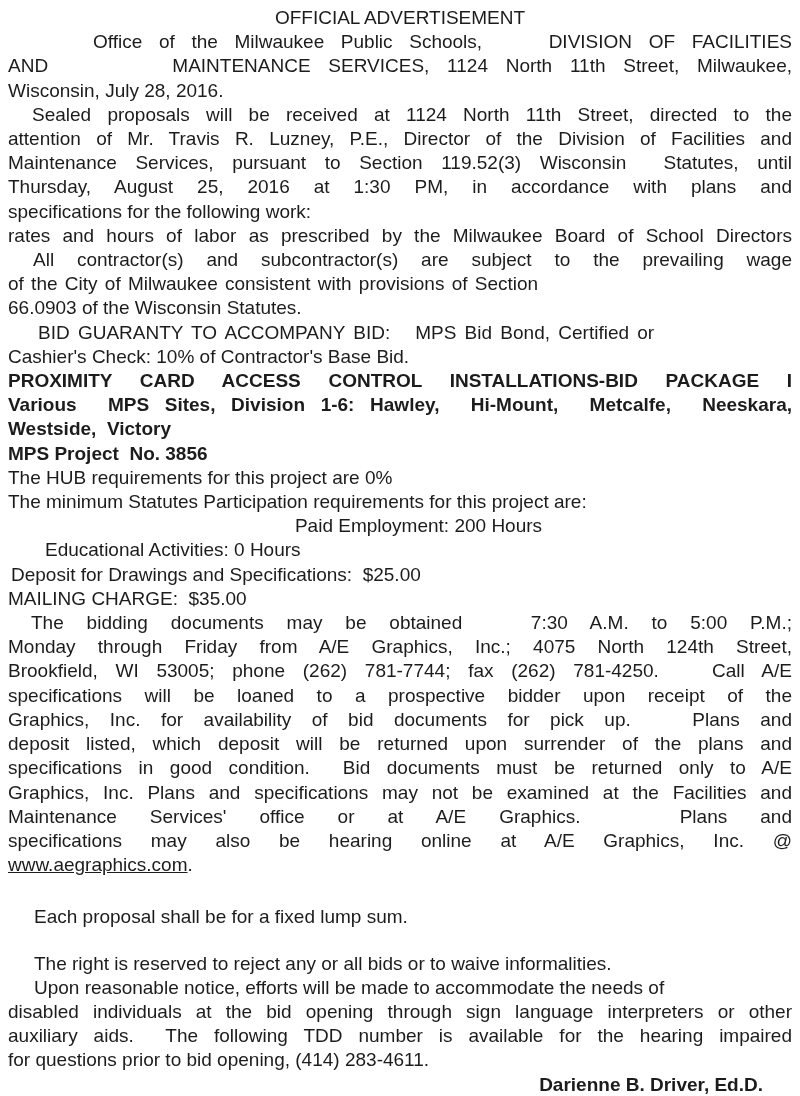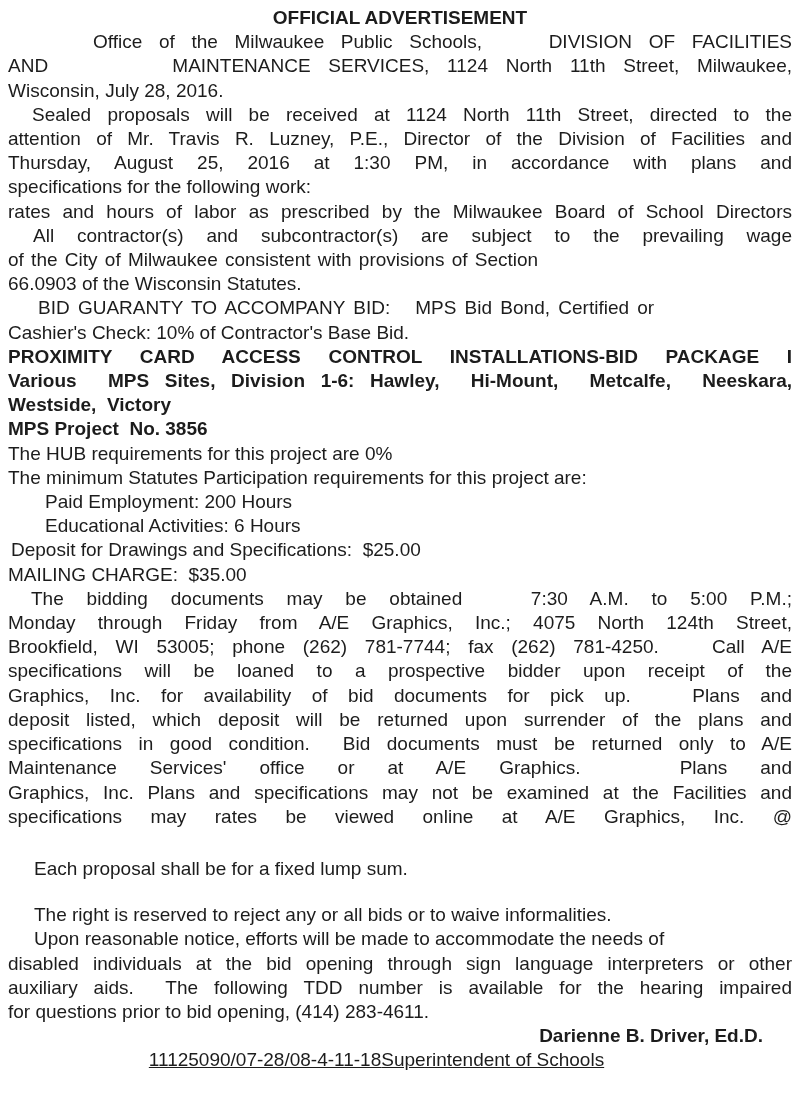--- a/index.html
+++ b/index.html
@@ -17,21 +17,21 @@
   #doc {
     padding: 6px 8px 0 8px;
     font-size: 19px;
     line-height: 24.2px;
   }
   .line {
     min-height: 24.2px;
   }
   .title {
     text-align: center;
-    font-weight: bold;
+    font-weight: normal;
   }
   .bold { font-weight: bold; }
   .jf {
     text-align: justify;
     text-align-last: justify;
     text-justify: inter-word;
   }
   .sig-name {
     text-align: right;
     padding-right: 29px;
@@ -56,48 +56,50 @@
 
 <div id="doc">
   <div class="line title">OFFICIAL ADVERTISEMENT</div>
 
   <div id="body-lines">
       <div class="line jf" style="padding-left: 85px;">Office of the Milwaukee Public Schools,&nbsp;&nbsp;&nbsp; DIVISION OF FACILITIES</div>
       <div class="line jf">AND&nbsp;&nbsp;&nbsp;&nbsp;&nbsp;&nbsp; MAINTENANCE SERVICES, 1124 North 11th Street, Milwaukee,</div>
       <div class="line">Wisconsin, July 28, 2016.</div>
       <div class="line jf" style="padding-left: 24px;">Sealed proposals will be received at 1124 North 11th Street, directed to the</div>
       <div class="line jf">attention of Mr. Travis R. Luzney, P.E., Director of the Division of Facilities and</div>
+      <div class="line jf">Maintenance Services, pursuant to Section 119.52(3) Wisconsin&nbsp; Statutes, until</div>
       <div class="line jf">Thursday, August 25, 2016 at 1:30 PM, in accordance with plans and</div>
       <div class="line">specifications for the following work:</div>
       <div class="line jf">rates and hours of labor as prescribed by the Milwaukee Board of School Directors</div>
       <div class="line jf" style="padding-left: 25px;">All contractor(s) and subcontractor(s) are subject to the prevailing wage</div>
       <div class="line" style="word-spacing: 2px;">of the City of Milwaukee consistent with provisions of Section</div>
       <div class="line">66.0903 of the Wisconsin Statutes.</div>
       <div class="line" style="padding-left: 30px; word-spacing: 3px;">BID GUARANTY TO ACCOMPANY BID:&nbsp;&nbsp; MPS Bid Bond, Certified or</div>
       <div class="line">Cashier's Check: 10% of Contractor's Base Bid.</div>
       <div class="line bold jf">PROXIMITY CARD ACCESS CONTROL INSTALLATIONS-BID PACKAGE I</div>
       <div class="line bold jf">Various&nbsp; MPS Sites, Division 1-6: Hawley,&nbsp; Hi-Mount,&nbsp; Metcalfe,&nbsp; Neeskara,</div>
       <div class="line bold">Westside,&nbsp; Victory</div>
       <div class="line bold">MPS Project&nbsp; No. 3856</div>
       <div class="line">The HUB requirements for this project are 0%</div>
       <div class="line">The minimum Statutes Participation requirements for this project are:</div>
-      <div class="line" style="padding-left: 37px;">Paid Employment: 200 Hours</div>
-      <div class="line" style="padding-left: 37px;">Educational Activities: 6 Hours</div>
+      <div class="line" style="padding-left: 37px; text-align: center;">Paid Employment: 200 Hours</div>
+      <div class="line" style="padding-left: 37px;">Educational Activities: 0 Hours</div>
       <div class="line" style="padding-left: 3px;">Deposit for Drawings and Specifications:&nbsp; $25.00</div>
       <div class="line">MAILING CHARGE:&nbsp; $35.00</div>
       <div class="line jf" style="padding-left: 23px;">The bidding documents may be obtained&nbsp;&nbsp; 7:30 A.M. to 5:00 P.M.;</div>
       <div class="line jf">Monday through Friday from A/E Graphics, Inc.; 4075 North 124th Street,</div>
       <div class="line jf">Brookfield, WI 53005; phone (262) 781-7744; fax (262) 781-4250.&nbsp;&nbsp; Call A/E</div>
       <div class="line jf">specifications will be loaned to a prospective bidder upon receipt of the</div>
       <div class="line jf">Graphics, Inc. for availability of bid documents for pick up.&nbsp;&nbsp; Plans and</div>
       <div class="line jf">deposit listed, which deposit will be returned upon surrender of the plans and</div>
       <div class="line jf">specifications in good condition.&nbsp; Bid documents must be returned only to A/E</div>
+      <div class="line jf">Graphics, Inc. Plans and specifications may not be examined at the Facilities and</div>
       <div class="line jf">Maintenance Services' office or at A/E Graphics.&nbsp;&nbsp; Plans and</div>
-      <div class="line jf">Graphics, Inc. Plans and specifications may not be examined at the Facilities and</div>
-      <div class="line jf">specifications may rates be viewed online at A/E Graphics, Inc. @</div>
+      <div class="line jf">specifications may also be hearing online at A/E Graphics, Inc. @</div>
+      <div class="line"><a class="site-link">www.aegraphics.com</a><span>.</span></div>
       <div class="line" style="padding-left: 26px; margin-top: 28px;">Each proposal shall be for a fixed lump sum.</div>
       <div class="line" style="padding-left: 26px; margin-top: 22px;">The right is reserved to reject any or all bids or to waive informalities.</div>
       <div class="line" style="padding-left: 26px;">Upon reasonable notice, efforts will be made to accommodate the needs of</div>
       <div class="line jf">disabled individuals at the bid opening through sign language interpreters or other</div>
       <div class="line jf">auxiliary aids.&nbsp; The following TDD number is available for the hearing impaired</div>
       <div class="line">for questions prior to bid opening, (414) 283-4611.</div>
     </div>
 
   <div class="line sig-name">Darienne B. Driver, Ed.D.</div>
 

